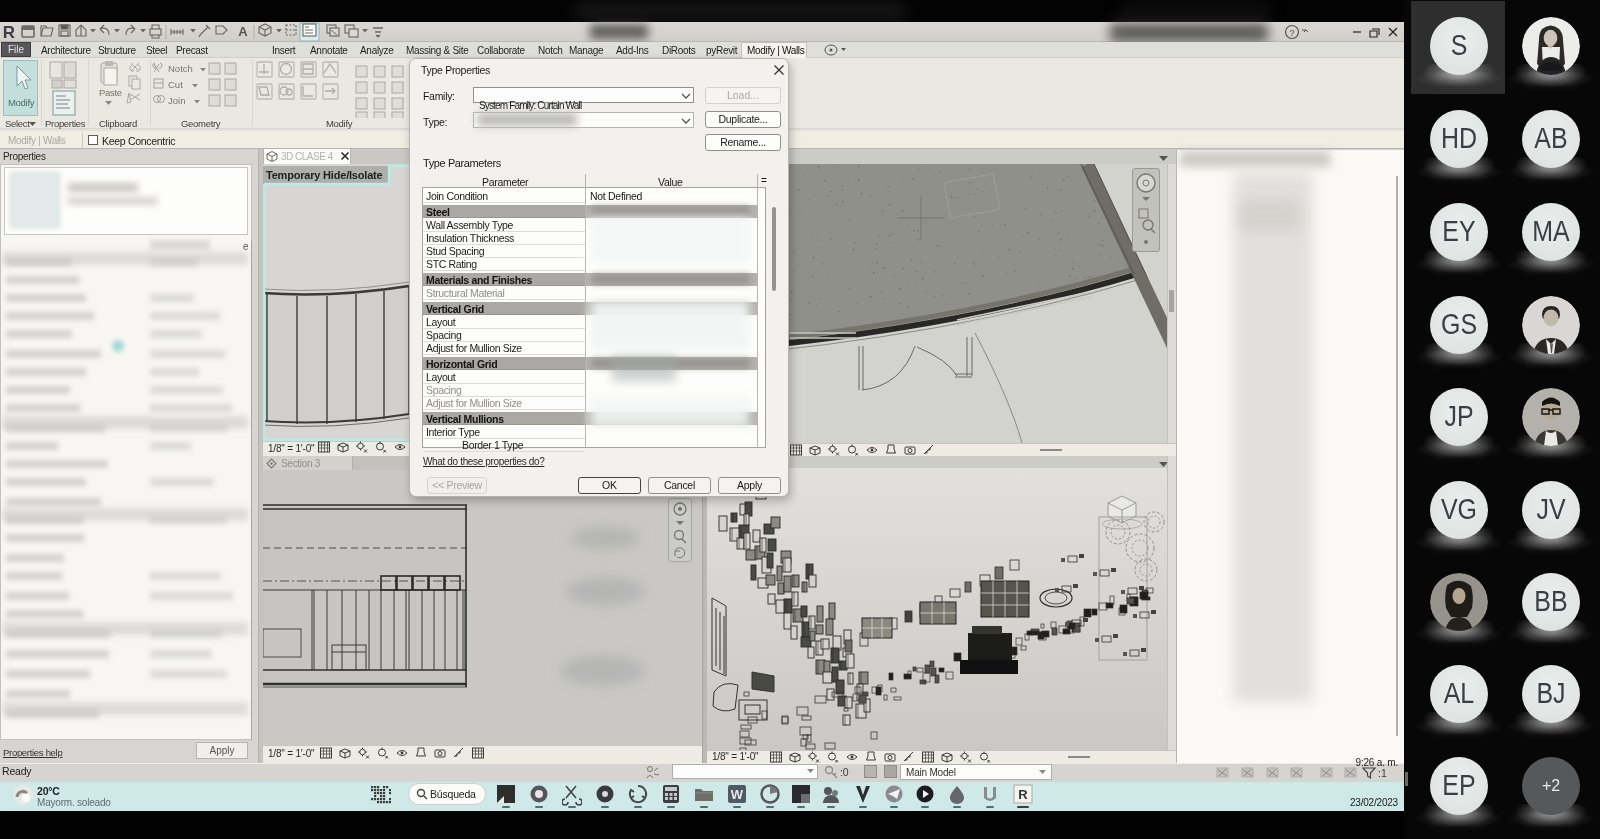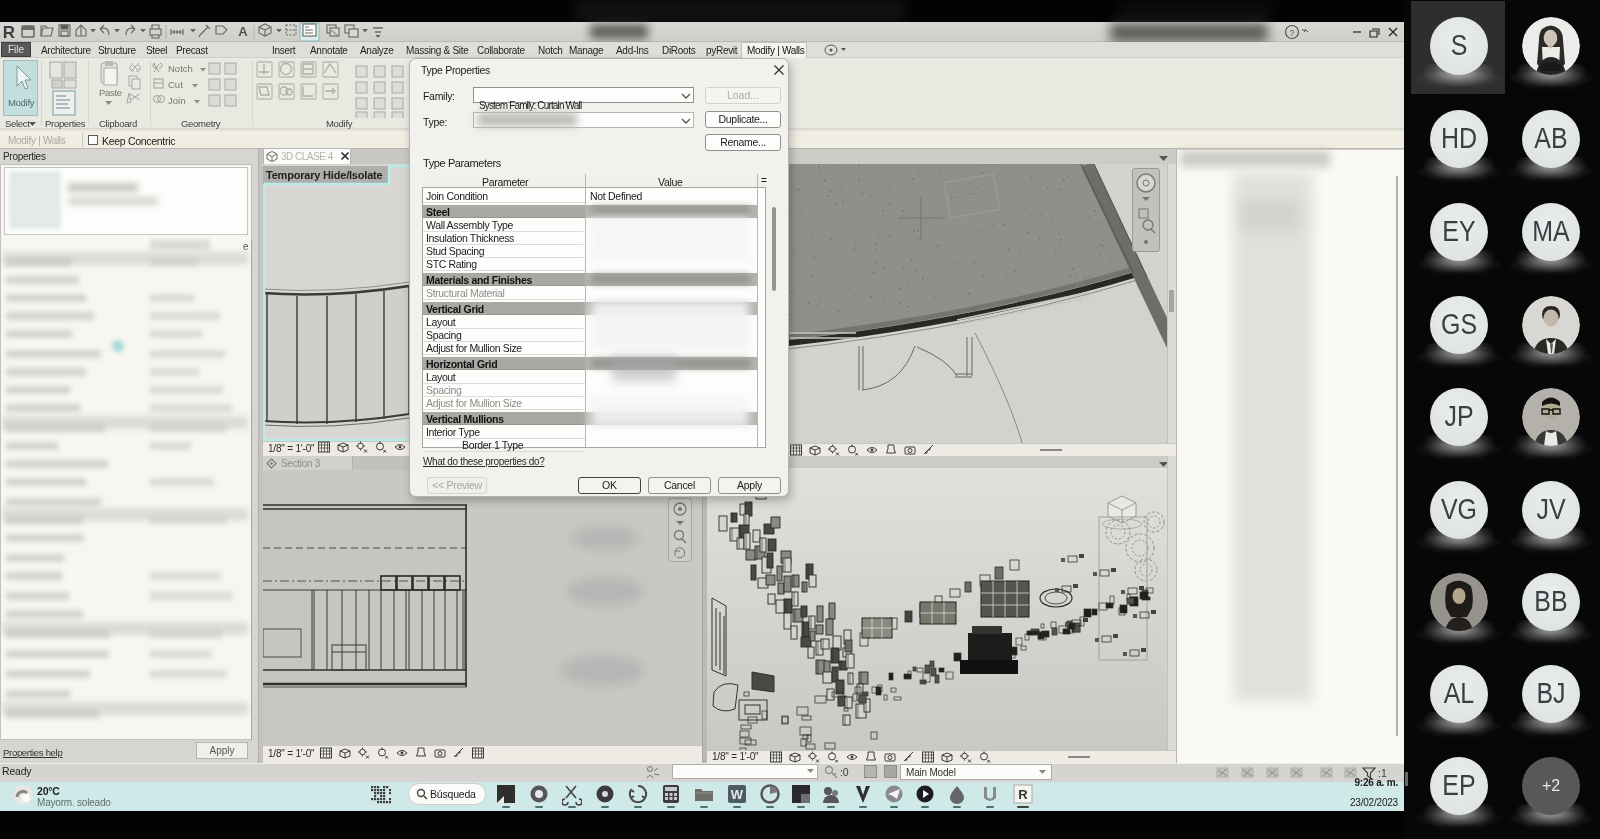--- a/index.html
+++ b/index.html
@@ -1306,21 +1306,21 @@
     </svg>
 <svg style="position:absolute;left:980px;top:784px" width="20" height="24" viewBox="0 0 20 24">
       <path d="M4 3 l3 0 l0 10 q3 3 6 0 l0 -10 l3 0 l0 11 q-6 6 -12 0 Z" fill="#8a8a8e"></path>
       <rect x="6" y="22" width="8" height="2" rx="1" fill="#4f6f6f"></rect>
     </svg>
 <svg style="position:absolute;left:1013px;top:784px" width="20" height="24" viewBox="0 0 20 24">
       <rect x="1" y="1" width="18" height="18" fill="#f4f3ef" stroke="#aaa9a3"></rect>
       <text x="10" y="15" font-size="13" font-weight="bold" fill="#33332f" text-anchor="middle" font-family="Liberation Serif">R</text>
       <rect x="4" y="22" width="12" height="2" rx="1" fill="#3e3e3a"></rect>
     </svg>
-<div style="position:absolute;left:1398px;top:778px;font-size:10px;letter-spacing:-0.2px;color:#1c1c1a;font-weight:bold;white-space:nowrap;line-height:1;transform:translateX(-100%);">9:26 a. m.</div>
+<div style="position:absolute;left:1398px;top:758px;font-size:10px;letter-spacing:-0.2px;color:#1c1c1a;font-weight:normal;white-space:nowrap;line-height:1;transform:translateX(-100%);">9:26 a. m.</div>
 <div style="position:absolute;left:1398px;top:798px;font-size:10px;letter-spacing:-0.2px;color:#1c1c1a;font-weight:normal;white-space:nowrap;line-height:1;transform:translateX(-100%);">23/02/2023</div>
 <div style="position:absolute;left:0px;top:811px;width:1404px;height:28px;background:#020202;"></div>
 <div style="position:absolute;left:409px;top:58px;width:380px;height:439px;background:#f2f1ed;border:1px solid #b5b4b0;border-radius:7px;box-shadow:2px 4px 10px rgba(0,0,0,0.25);"></div>
 <div style="position:absolute;left:421px;top:65px;font-size:10.5px;letter-spacing:-0.3px;color:#1a1a18;font-weight:normal;white-space:nowrap;line-height:1;">Type Properties</div>
 <svg style="position:absolute;left:773px;top:64px" width="12" height="12">
       <path d="M1.5 1.5 L10.5 10.5 M10.5 1.5 L1.5 10.5" stroke="#33332f" stroke-width="1.3"></path>
     </svg>
 <div style="position:absolute;left:423px;top:91px;font-size:10.5px;letter-spacing:-0.3px;color:#1a1a18;font-weight:normal;white-space:nowrap;line-height:1;">Family:</div>
 <div style="position:absolute;left:473px;top:87px;width:221px;height:16px;background:#fdfdfc;border:1px solid #91908c;">
       <div style="font-size:10px;letter-spacing:-0.85px;color:#111;padding:12px 0 0 5px;">System Family: Curtain Wall</div>

